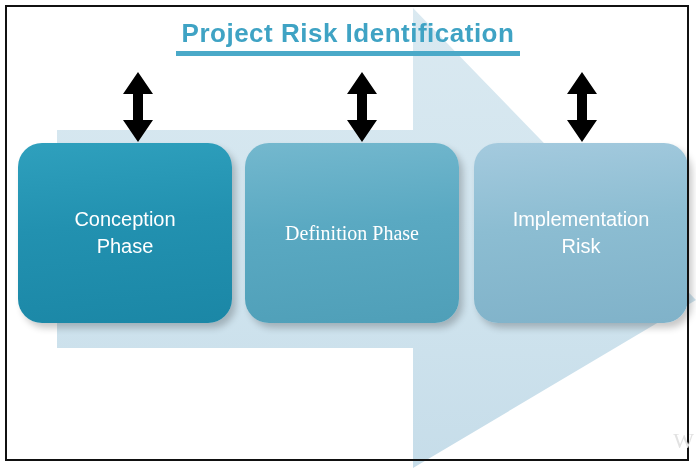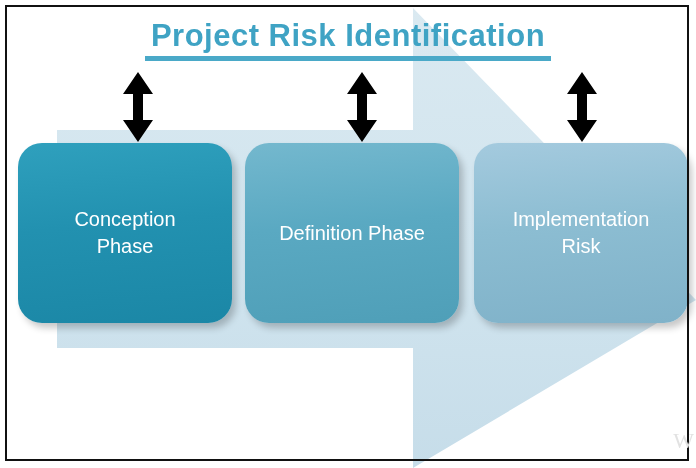--- a/index.html
+++ b/index.html
@@ -42,21 +42,21 @@
   #title {
     position: absolute;
     left: 0;
     top: 20px;
     width: 696px;
     text-align: center;
     z-index: 20;
   }
   #title-text {
     display: inline-block;
-    font-size: 31px;
+    font-size: 26px;
     font-weight: bold;
     letter-spacing: 0.5px;
     color: #3fa3c4;
     line-height: 1;
     padding: 0 6px 5px 6px;
     border-bottom: 5px solid #4aa9c8;
     white-space: nowrap;
   }
   
   .dbl-arrow {
@@ -82,21 +82,21 @@
   .phase-label {
     color: #ffffff;
     font-size: 20px;
     font-weight: 400;
     text-align: center;
     line-height: 1.35;
     padding: 0 10px;
     white-space: pre-line;
   }
   #box-0 { left: 18px;  background: linear-gradient(175deg, #2fa0bd 0%, #2291b0 45%, #1b87a6 100%); }
-  #box-1 { left: 245px; background: linear-gradient(175deg, #74b8ce 0%, #5aa9c2 45%, #4f9fb8 100%); }
+  #box-1 { left: 245px; background: linear-gradient(175deg, #74b8ce 0%, #5aa9c2 45%, #4f9fb8 100%); font-family: Liberation Serif, serif; }
   #box-2 { left: 474px; background: linear-gradient(175deg, #a4cade 0%, #8cbdd2 45%, #80b2c9 100%); }
 
   
   #watermark {
     position: absolute;
     right: 2px;
     bottom: 14px;
     font-size: 22px;
     color: #e2e2e2;
     z-index: 45;

